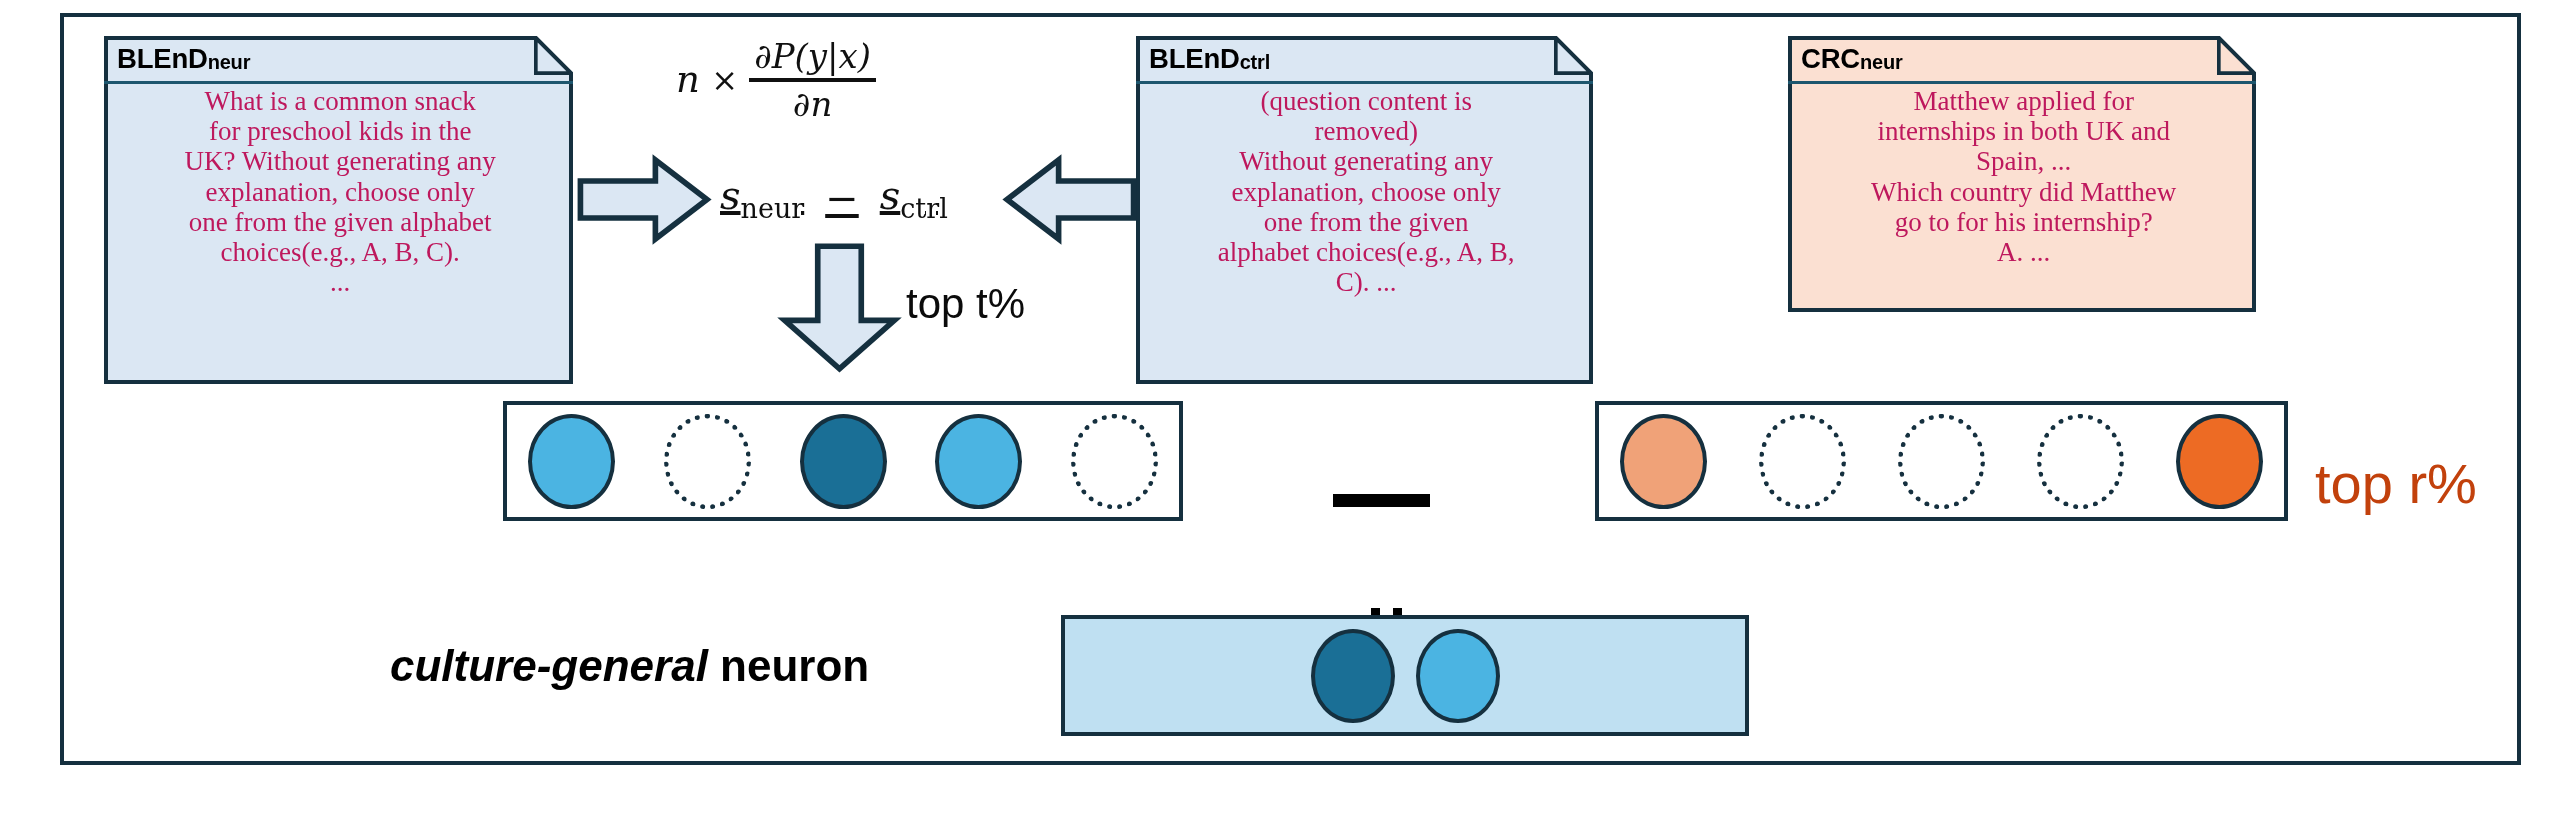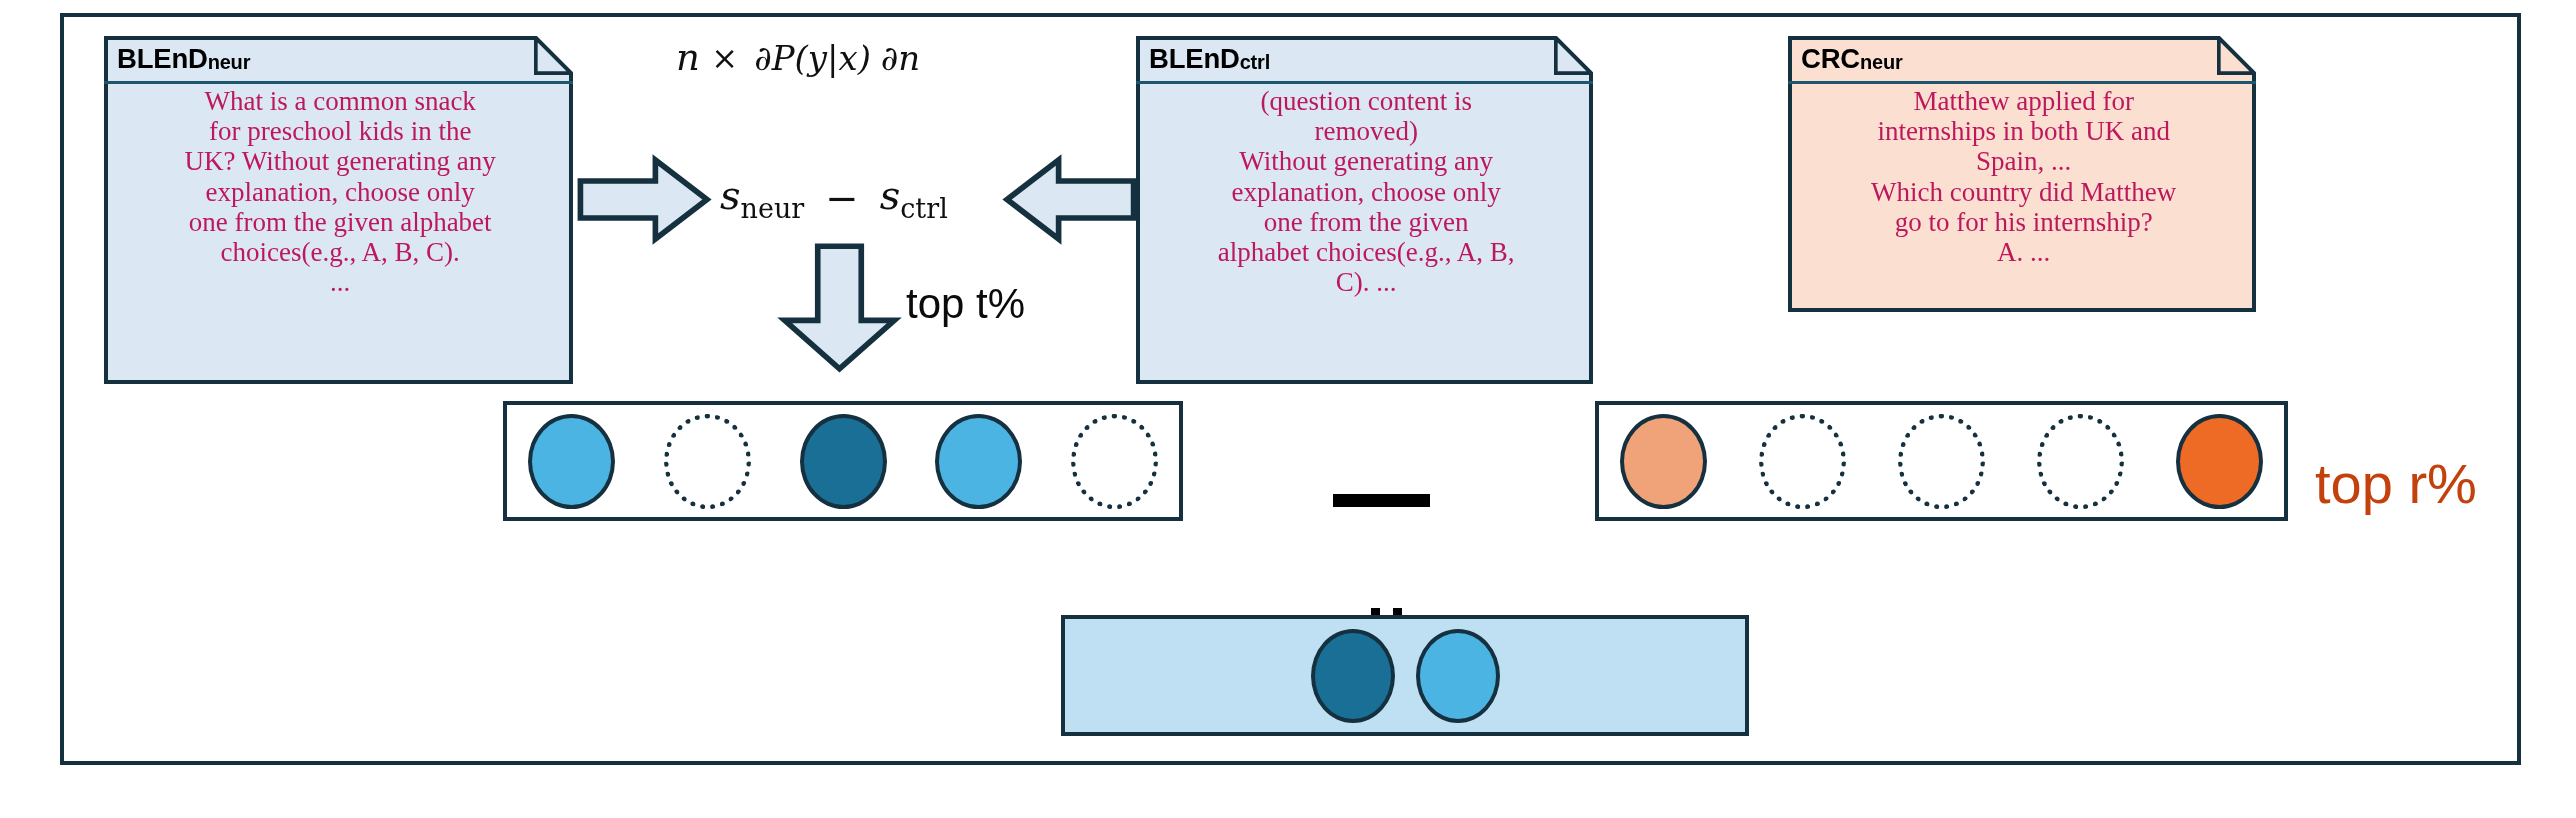--- a/index.html
+++ b/index.html
@@ -41,28 +41,28 @@
     font-family:Liberation Serif, serif;
   }
   .note.blue .shape{background:#dbe7f3;}
   .note.blue .fold-fill{fill:#dbe7f3;}
   .note.peach .shape{background:#fbe0d2;}
   .note.peach .fold-fill{fill:#fbe0d2;}
 
   
   .math{position:absolute;font-family:"DejaVu Serif",serif;color:#101010;}
   #frac-expr{left:676px;top:36px;width:259px;height:89px;}
-  .frac{display:inline-flex;flex-direction:row;align-items:center;vertical-align:middle;}
+  .frac{display:inline-flex;flex-direction:column;align-items:center;vertical-align:middle;}
   .frac .num{font-style:italic;font-size:34px;padding:0 4.9px;}
   .frac .bar{height:3.2px;background:#101010;width:100%;margin:2.4px 0;}
   .frac .den{font-style:italic;font-size:34px;padding:0 4.9px;}
   .mrow{display:flex;align-items:center;gap:11.3px;}
   .mvar{font-style:italic;font-size:37px;}
   .mop{font-size:32px;}
-  #s-expr{left:720px;top:172px;}
+  #s-expr{left:720px;top:172px;text-decoration:underline;}
   .sterm{font-family:"DejaVu Serif",serif;font-style:italic;font-size:40px;}
   .sterm sub{font-style:normal;font-size:27px;}
   .minus-op{font-family:"DejaVu Serif",serif;font-size:40px;}
 
   
   .arrow{position:absolute;}
   .arrow svg{display:block;overflow:visible;}
 
   
   #top-t{position:absolute;left:906px;top:280px;font-size:42px;color:#0b0b0b;}
@@ -214,20 +214,21 @@
     <div class="neuron empty" style="width:87px;height:95px;"></div>
     <div class="neuron empty" style="width:87px;height:95px;"></div>
     <div class="neuron empty" style="width:87px;height:95px;"></div>
     <div class="neuron solid" style="width:87px;height:95px;background:#ed6b24;"></div>
   </div>
 
   <div id="big-minus"></div>
   <div id="eq-1"></div>
   <div id="eq-2"></div>
 
+  <div id="result-label"><span class="ital">culture-general</span><span> neuron</span></div>
 
   <div id="result-box">
     <div class="neuron solid" style="width:84px;height:94px;background:#1a6f96;"></div>
     <div class="neuron solid" style="width:84px;height:94px;background:#4bb4e2;"></div>
   </div>
 
 </div>
 
 
 </body></html>

